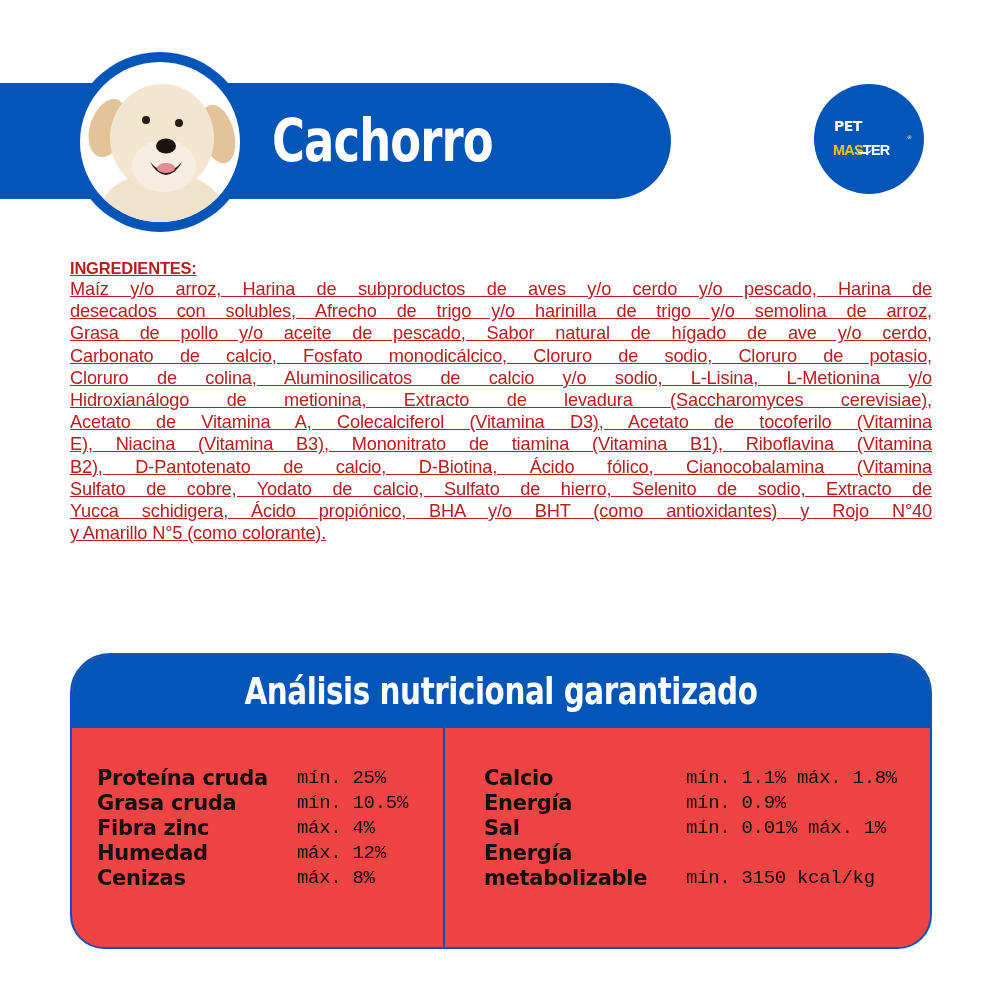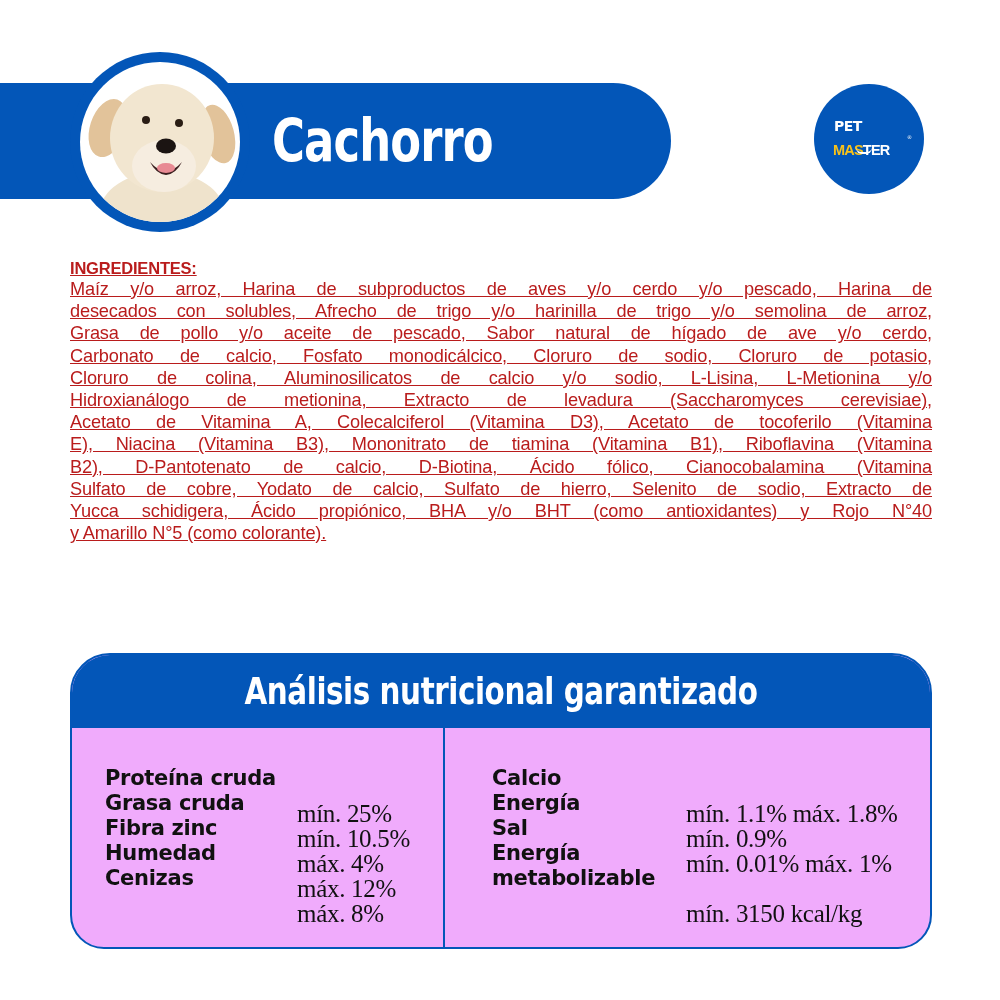--- a/index.html
+++ b/index.html
@@ -55,47 +55,47 @@
     .ing-line {
       font-size: 18.2px; line-height: 22.2px; white-space: nowrap;
       text-align: justify; text-align-last: justify; display: block;
       letter-spacing: -0.15px;
     }
     .ing-line.last { text-align-last: left; }
 
     .table-box {
       position: absolute; left: 70px; top: 653px; width: 862px; height: 296px;
       border: 2px solid #0356b8; border-radius: 40px 40px 34px 34px; overflow: hidden;
-      background: #f0abfc;
+      background: #ef4444;
     }
     .table-header {
       position: absolute; left: 0; top: 0; width: 100%; height: 73px; background: #0356b8;
     }
     .table-title {
       position: absolute; left: 0; top: 8px; width: 100%; text-align: center;
       font-family: "DejaVu Sans Condensed", "DejaVu Sans", sans-serif;
       font-stretch: condensed; font-weight: bold; font-size: 38px; line-height: 56px;
       color: #ffffff; transform: scaleX(0.86); letter-spacing: -0.5px;
     }
     .divider {
       position: absolute; left: 371px; top: 73px; width: 2px; height: 225px; background: #0356b8;
     }
     .col { position: absolute; top: 111px; }
     .col-left { left: 25px; }
     .col-right { left: 412px; }
     .row { position: relative; height: 25px; white-space: nowrap; }
     .row.tall { height: 50px; }
     .nut-label {
-      position: absolute; left: 8px; top: 0; font-weight: bold; font-size: 21px;
+      position: absolute; left: 0; top: 0; font-weight: bold; font-size: 21px;
       line-height: 25px; color: #111111; font-family: "DejaVu Sans", sans-serif;
       letter-spacing: -0.3px;
     }
     .nut-value {
-      position: absolute; top: 0; font-size: 25px; line-height: 25px; color: #111111;
-      font-family: Liberation Serif, serif; letter-spacing: -0.3px; margin-top: 35px;
+      position: absolute; top: 0; font-size: 19px; line-height: 25px; color: #111111;
+      font-family: Liberation Mono, monospace; letter-spacing: -0.3px;
     }
     .col-left .nut-value { left: 200px; }
     .col-right .nut-value { left: 202px; }
     .row.tall .nut-label { line-height: 25px; }
     .row.tall .nut-value { top: 25px; }
   </style>
 </head>
 <body>
 
 <div class="banner"></div>

